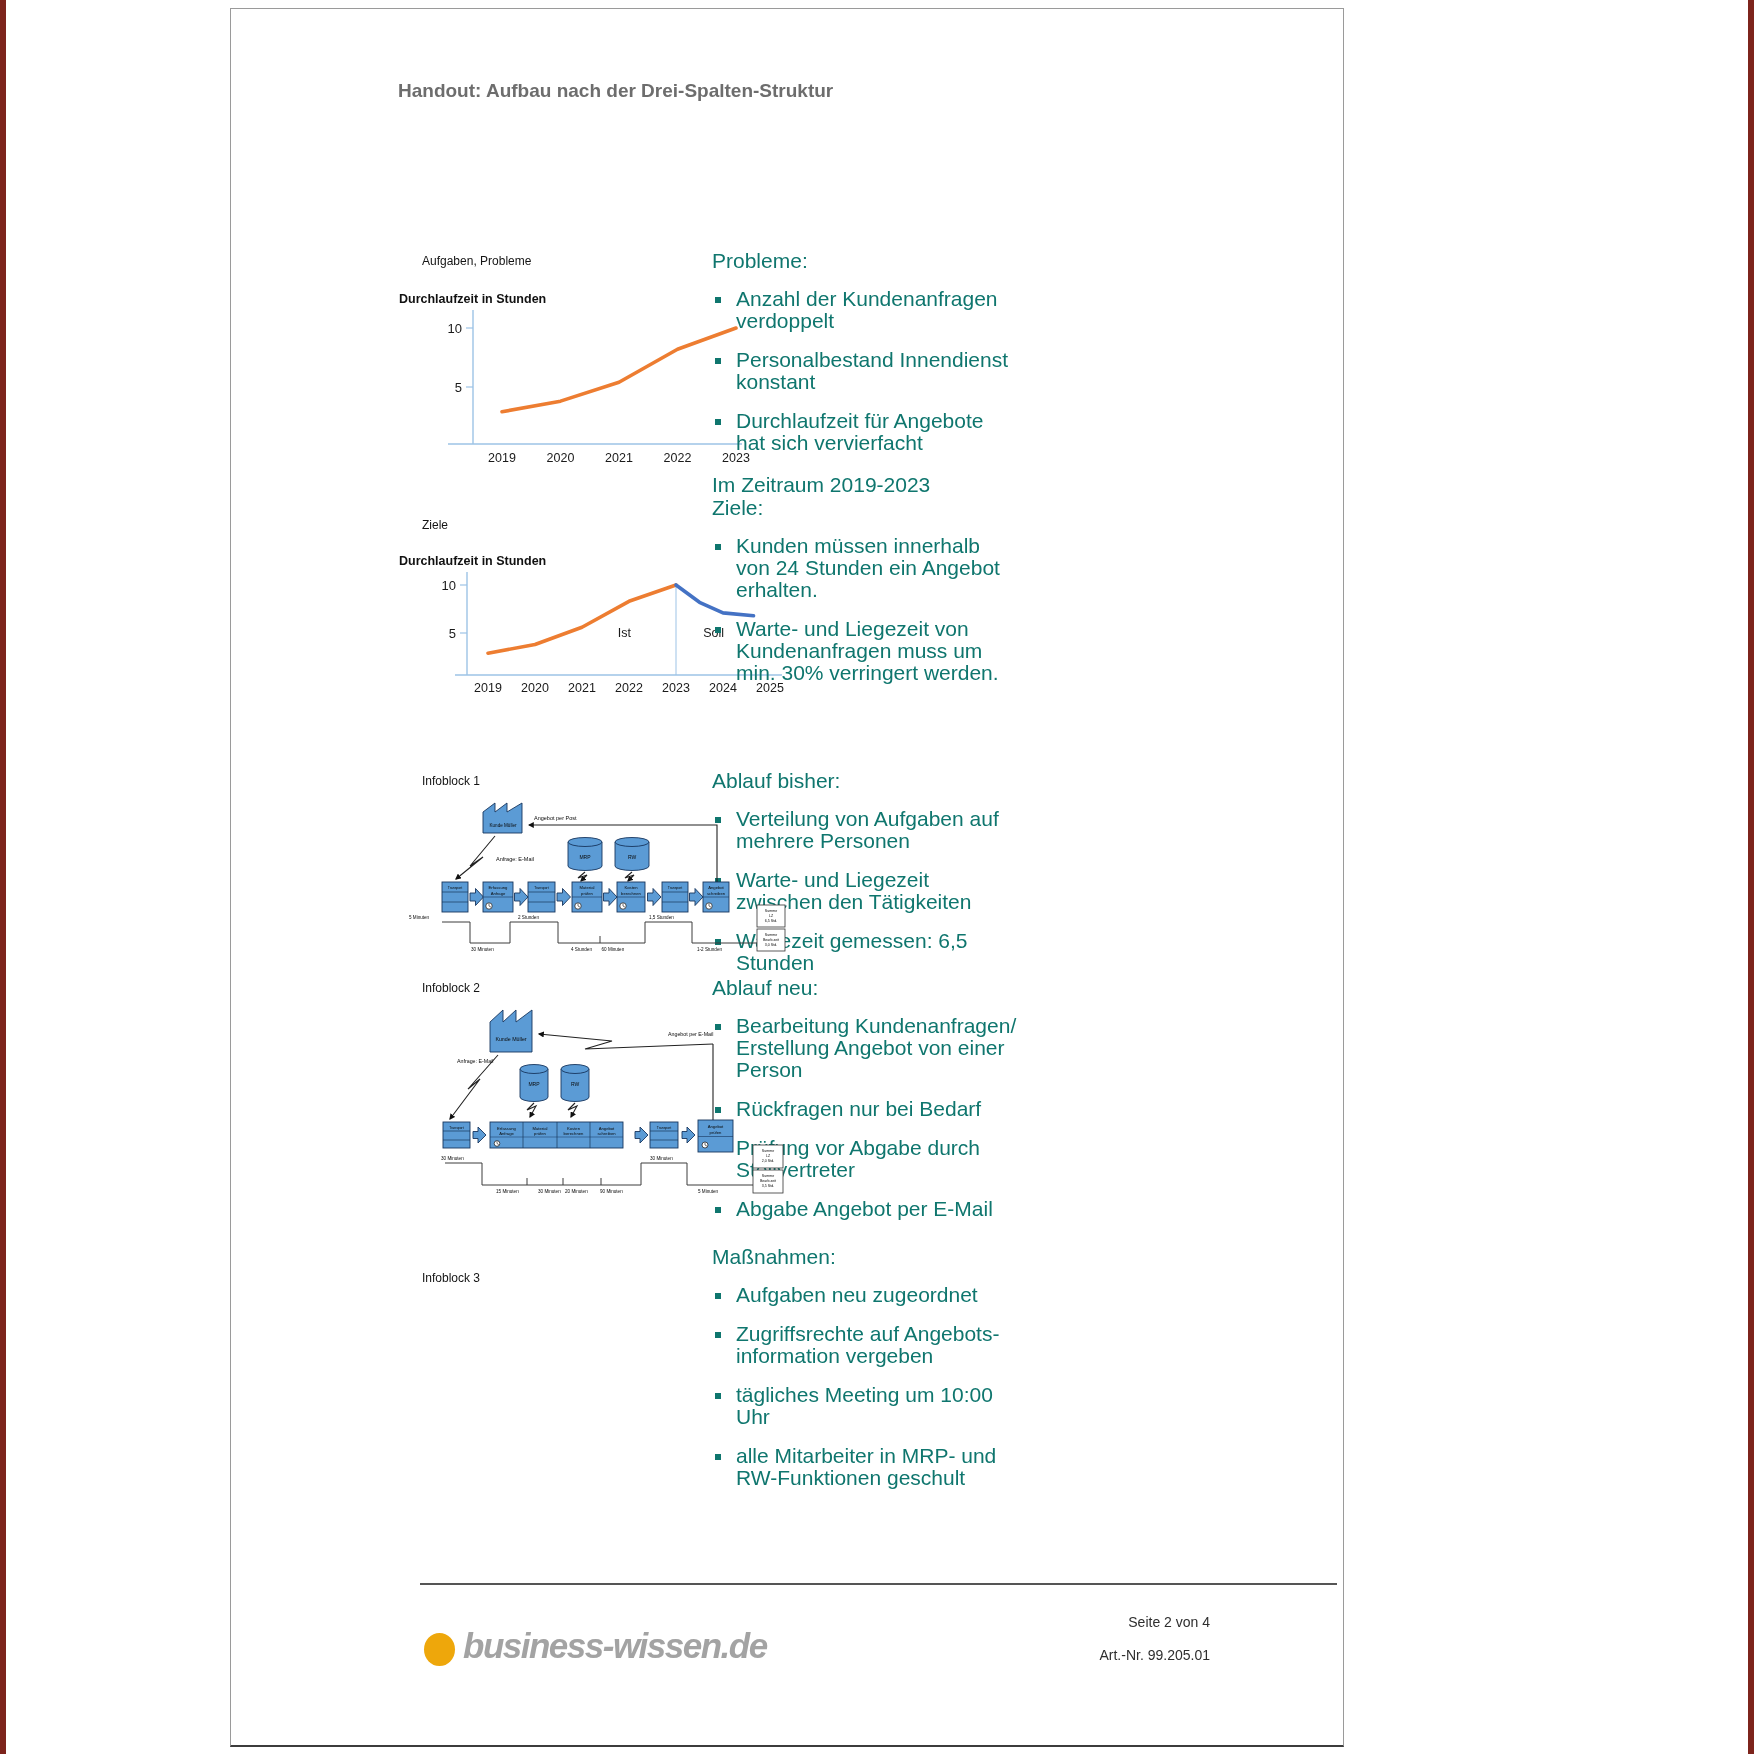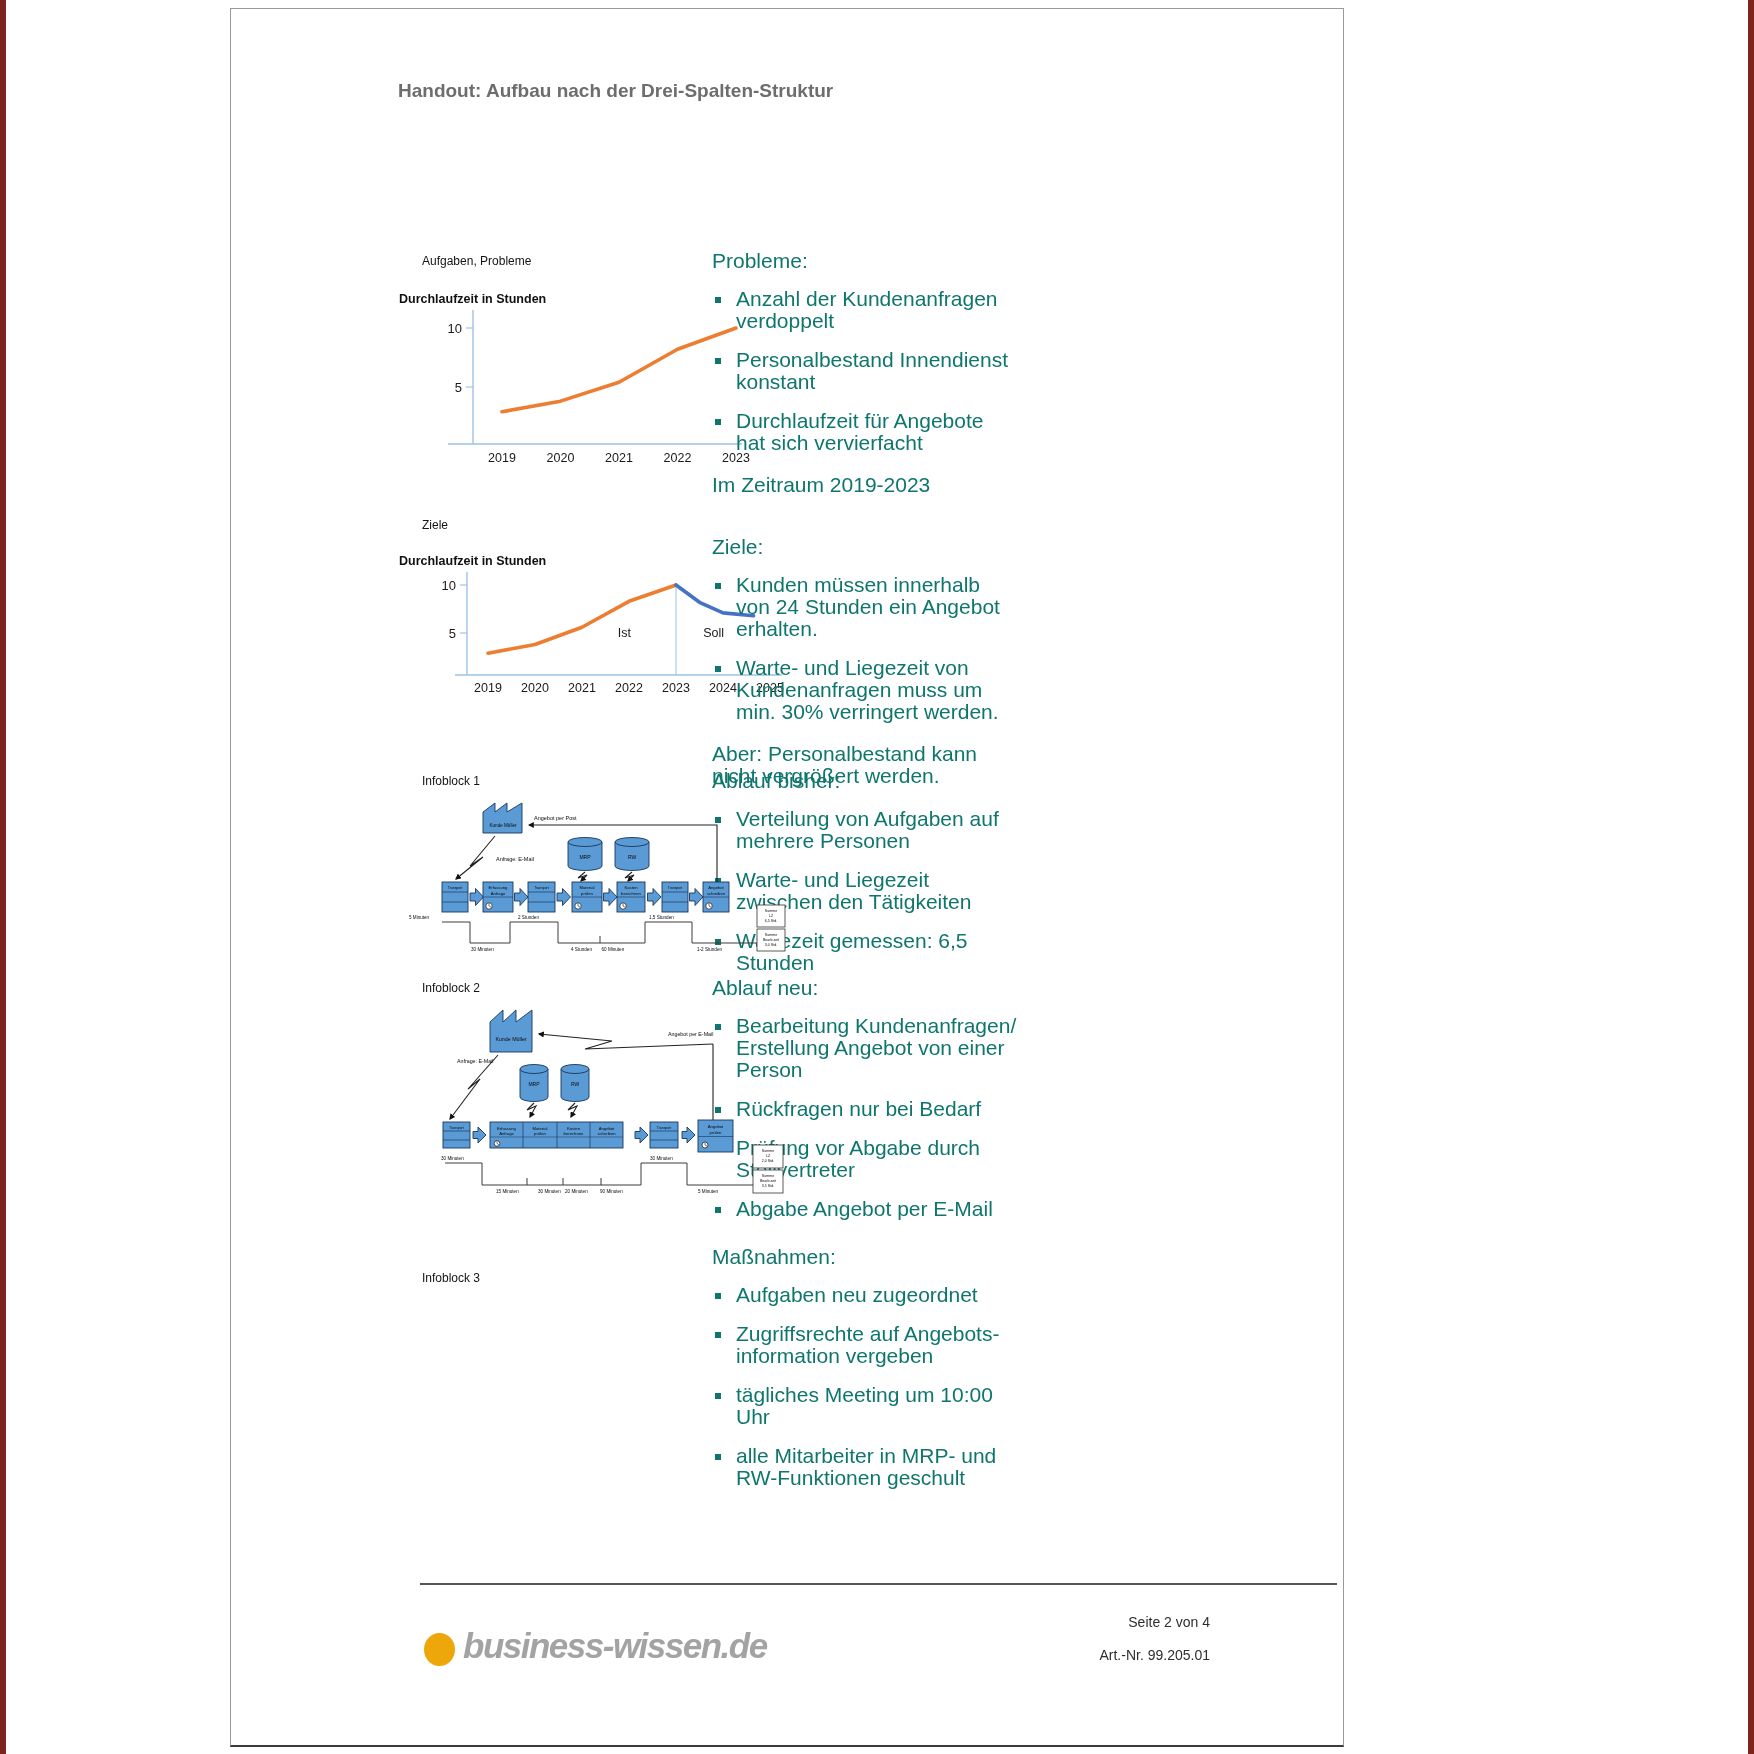--- a/index.html
+++ b/index.html
@@ -85,27 +85,26 @@
 <div class="rsec" style="top:250px">
   <div class="rheading">Probleme:</div>
   <ul>
     <li>Anzahl der Kundenanfragen verdoppelt</li>
     <li>Personalbestand Innendienst konstant</li>
     <li>Durchlaufzeit für Angebote hat sich vervierfacht</li>
   </ul>
   <div class="note">Im Zeitraum 2019-2023</div>
 </div>
 
-<div class="rsec" style="top:536px">
+<div class="rsec" style="top:497px">
   <div class="rheading">Ziele:</div>
   <ul>
     <li>Kunden müssen innerhalb von 24 Stunden ein Angebot erhalten.</li>
     <li>Warte- und Liegezeit von Kundenanfragen muss um min. 30% verringert werden.</li>
   </ul>
-  <div class="note">Aber: Personalbestand kann nicht vergrößert werden.</div>
 </div>
 
 <div class="rsec" style="top:770px">
   <div class="rheading">Ablauf bisher:</div>
   <ul>
     <li>Verteilung von Aufgaben auf mehrere Personen</li>
     <li>Warte- und Liegezeit zwischen den Tätigkeiten</li>
     <li>Wartezeit gemessen: 6,5 Stunden</li>
   </ul>
 </div>

